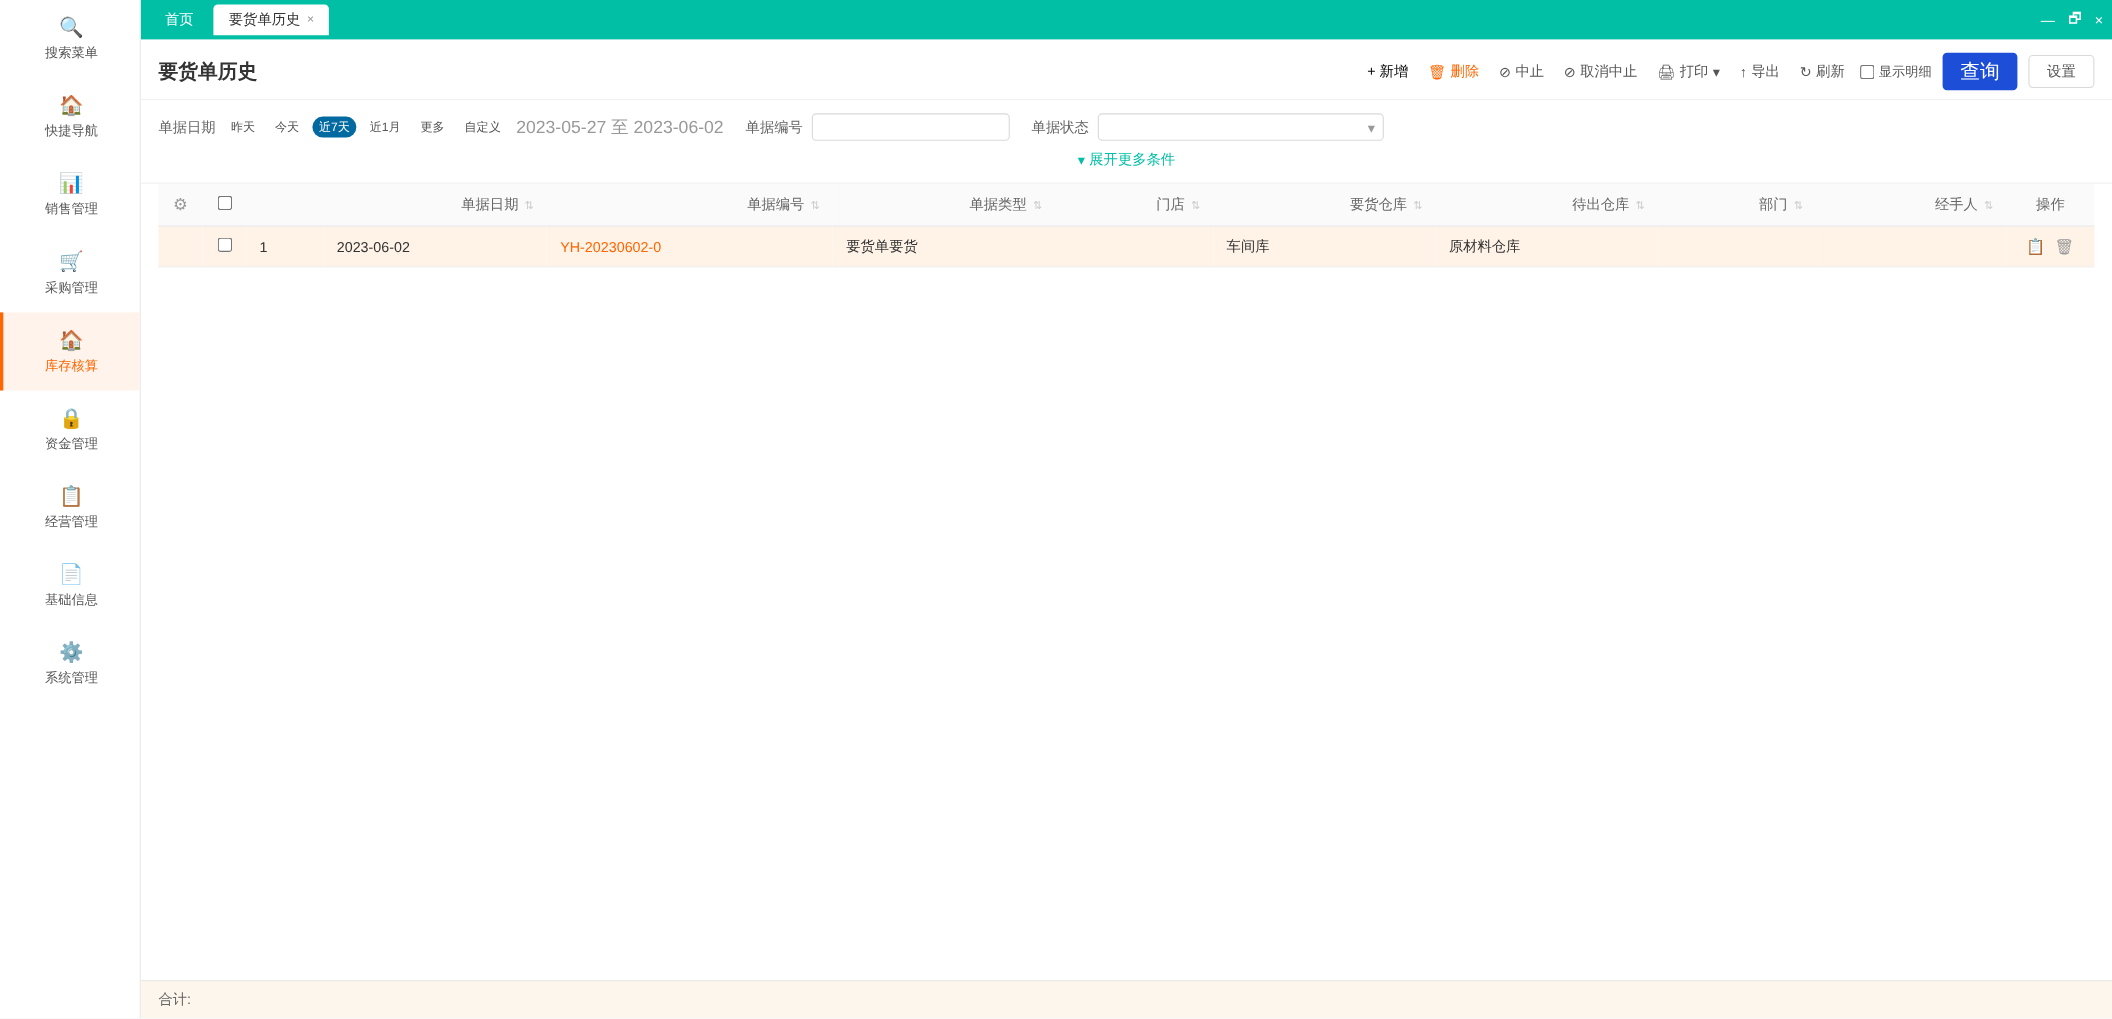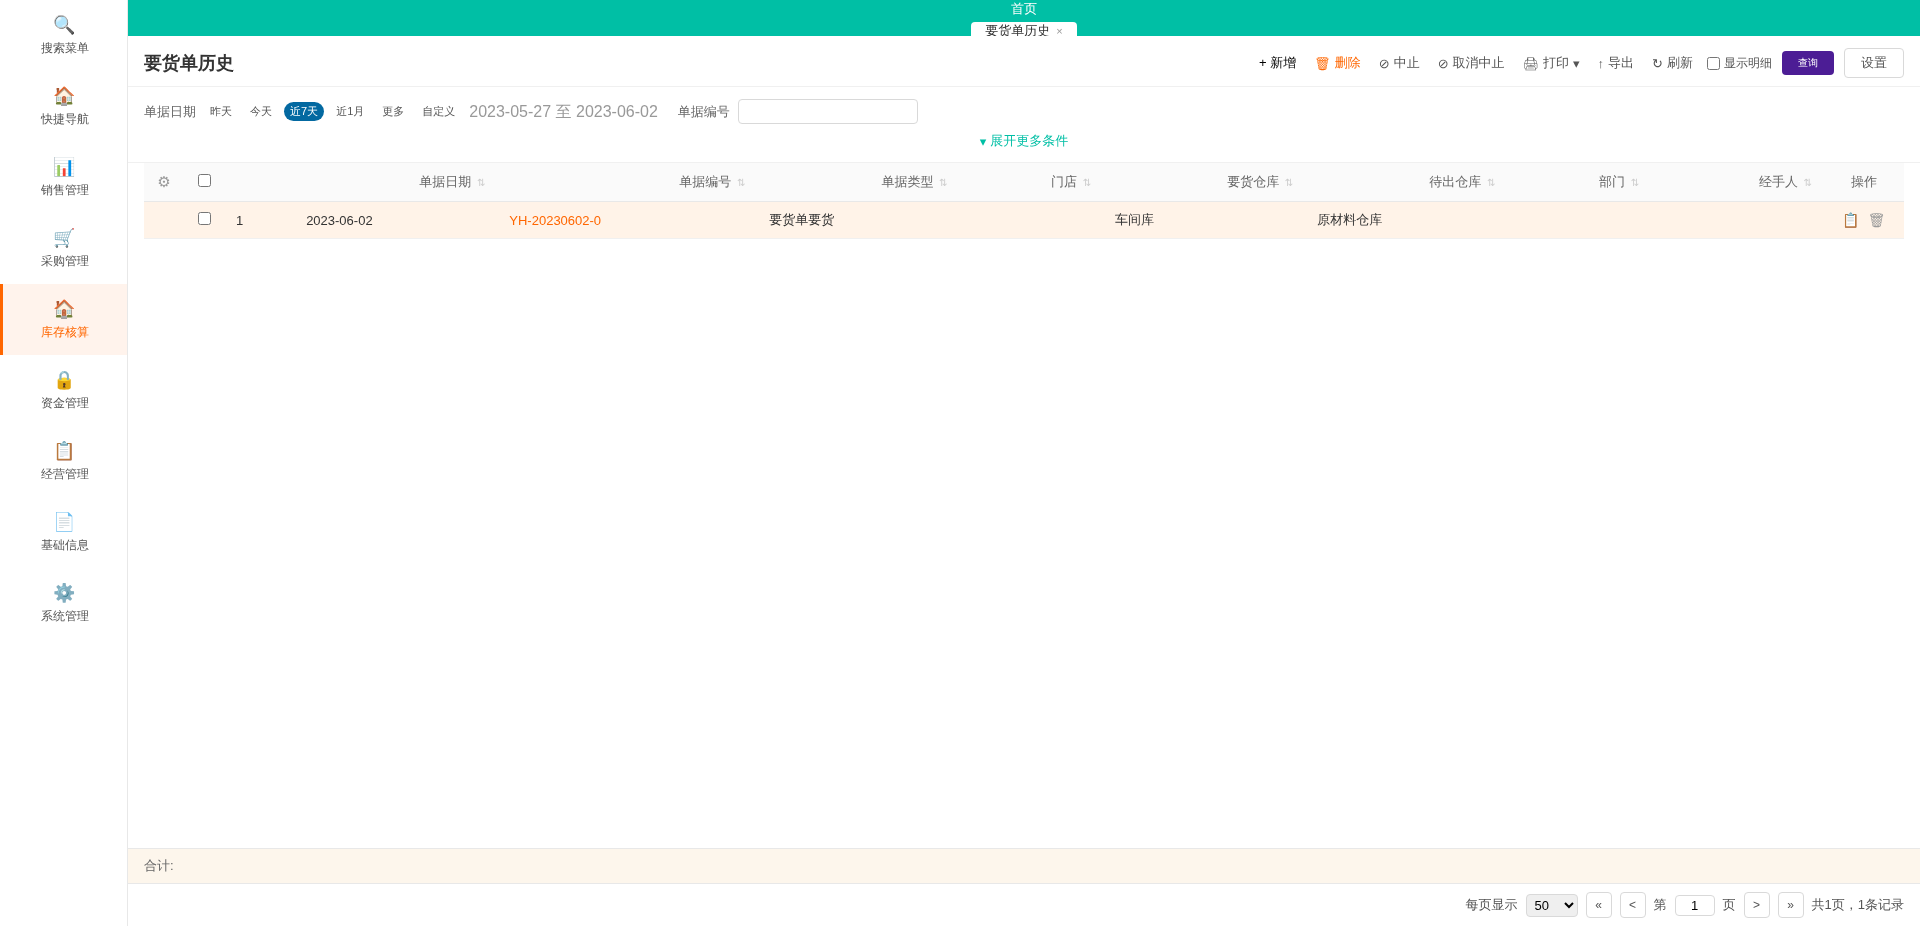--- a/index.html
+++ b/index.html
@@ -43,21 +43,20 @@
 
     
     .tab-bar {
       background: #00bfa5;
       display: flex;
       align-items: center;
       height: 36px;
       padding: 0 8px;
       gap: 4px;
       flex-shrink: 0;
-      flex-direction: column;
     }
     .tab {
       display: flex;
       align-items: center;
       height: 28px;
       padding: 0 14px;
       border-radius: 4px 4px 0 0;
       cursor: pointer;
       font-size: 13px;
       gap: 6px;
@@ -111,27 +110,27 @@
       gap: 4px;
       font-size: 13px;
       cursor: pointer;
       color: #555;
       padding: 2px 4px;
       border-radius: 3px;
     }
     .toolbar-btn.orange { color: #000000; }
     .toolbar-btn.danger { color: #f60; }
     .btn-primary {
-      background: #4c1d95;
+      background: #1d4ed8;
       color: #fff;
       border: none;
       border-radius: 4px;
       padding: 5px 16px;
       cursor: pointer;
-      font-size: 10px;
+      font-size: 18px;
     }
     .btn-default {
       background: #fff;
       color: #555;
       border: 1px solid #d9d9d9;
       border-radius: 4px;
       padding: 5px 16px;
       cursor: pointer;
       font-size: 13px;
     }
@@ -418,20 +417,27 @@
           <div style="display:flex;flex-direction:column;gap:2px;">
             <div class="date-range">2023-05-27 至 2023-06-02</div>
           </div>
         </div>
 
         <div class="filter-group">
           <span class="filter-label">单据编号</span>
           <input class="filter-input" type="text" placeholder="" style="">
         </div>
 
+        <div class="filter-group">
+          <span class="filter-label">单据状态</span>
+          <div class="select-wrapper">
+            <input class="filter-input" type="text" placeholder="" style="width: 260px;">
+          </div>
+          <span style="color:#999;font-size:13px;margin-left:-28px;">▾</span>
+        </div>
       </div>
 
       <div class="expand-more">
         <span>▾</span>
         <span>展开更多条件</span>
       </div>
     </div>
 
     <div class="table-area">
       <table>
@@ -504,31 +510,15 @@
             </td>
           </tr>
         </tbody>
       </table>
     </div>
 
     <div class="table-footer">
       <span>合计:</span>
     </div>
 
-    <div class="pagination-bar">
-      <span>每页显示</span>
-      <select>
-        <option value="20">20</option>
-        <option value="50" selected="">50</option>
-        <option value="100">100</option>
-      </select>
-      <button class="page-btn">«</button>
-      <button class="page-btn">&lt;</button>
-      <span>第</span>
-      <input class="page-input" type="text" value="1" style="">
-      <span>页</span>
-      <button class="page-btn">&gt;</button>
-      <button class="page-btn">»</button>
-      <span>共1页，1条记录</span>
-    </div>
 
   </div>
 </div>
 
 </body></html>

